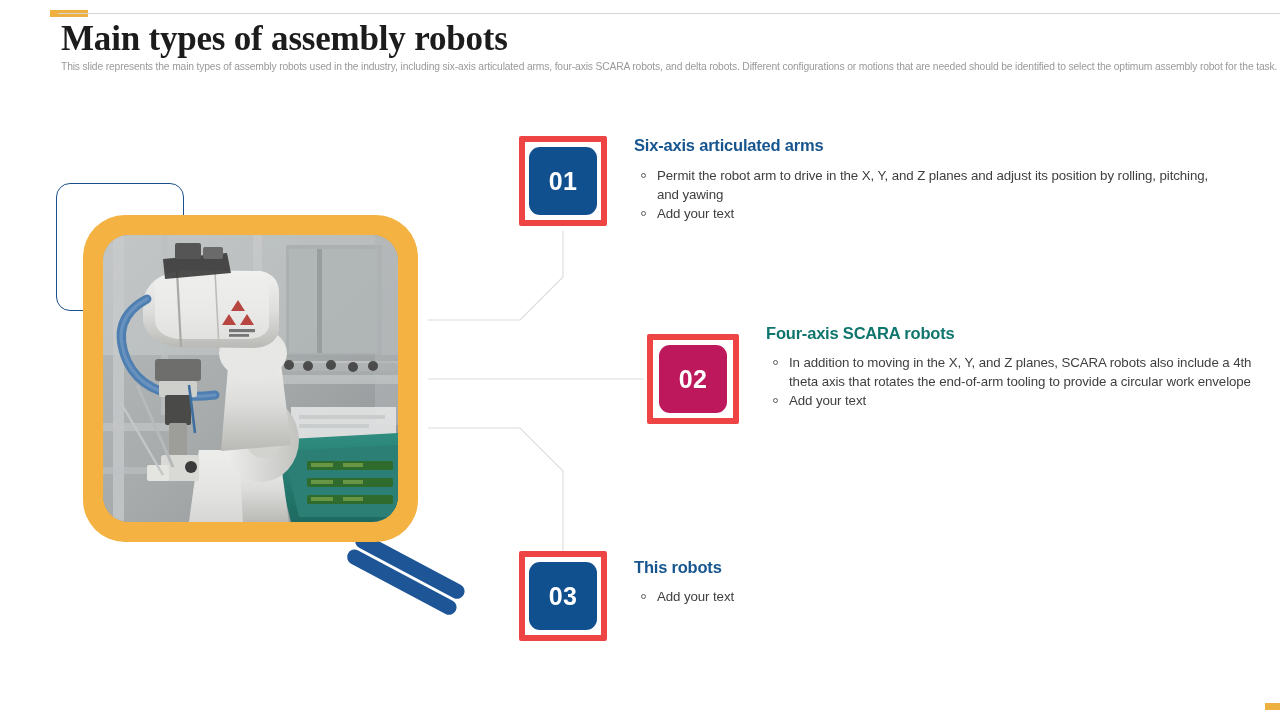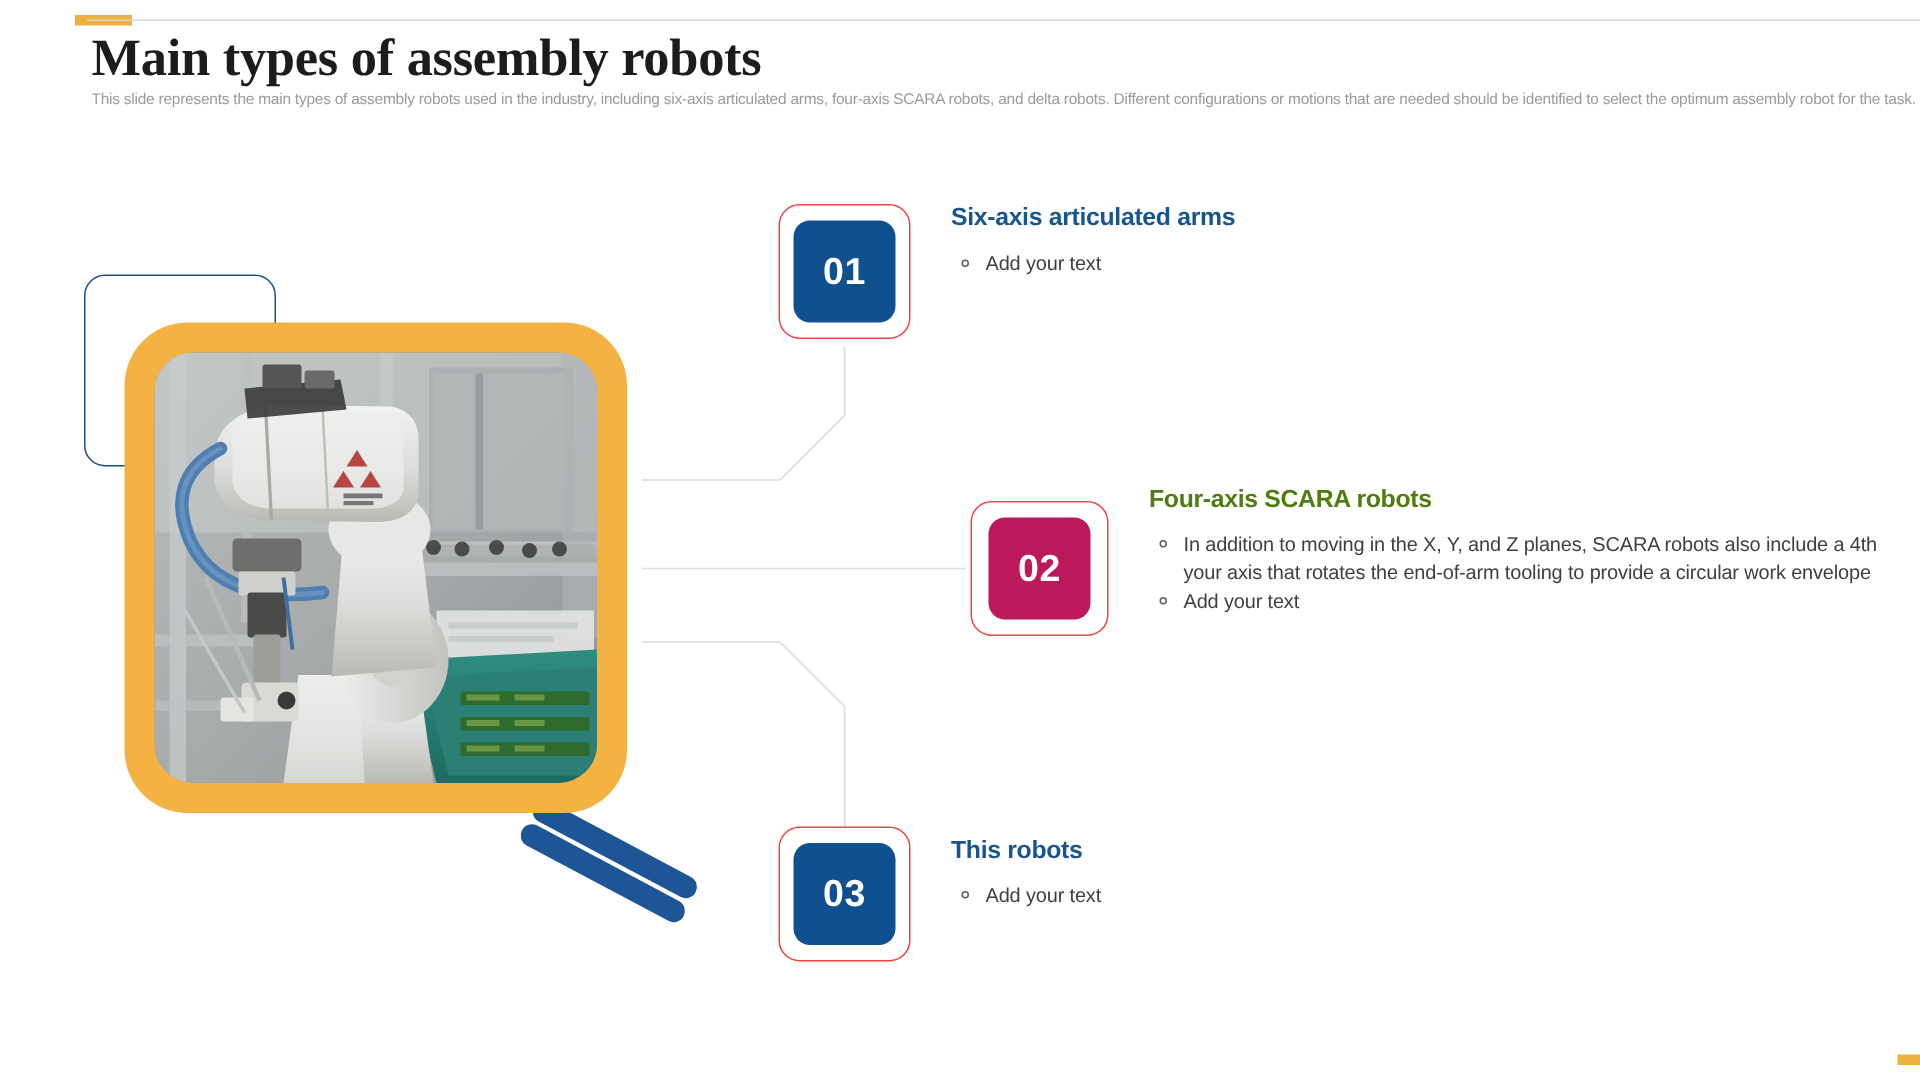--- a/index.html
+++ b/index.html
@@ -128,22 +128,22 @@
     height: 720px;
     pointer-events: none;
   }
 
   
   .row { position: absolute; }
 
   .num-card {
     position: absolute;
     background: #ffffff;
-    border: 1px solid #ef4444;
-    border-radius: 14px;
+    border: 6px solid #ef4444;
+    border-radius: 2px;
     box-sizing: border-box;
     display: flex;
     align-items: center;
     justify-content: center;
   }
   .num-chip {
     width: 68px;
     height: 68px;
     border-radius: 11px;
     display: flex;
@@ -158,21 +158,21 @@
   .chip-orange { background: #be185d; }
 
   .block-heading {
     position: absolute;
     font-size: 16.5px;
     font-weight: 700;
     letter-spacing: -0.2px;
     white-space: nowrap;
   }
   .head-blue { color: #17558f; }
-  .head-orange { color: #4d7c0f; }
+  .head-orange { color: #0f766e; }
 
   .bullets {
     position: absolute;
     list-style: none;
     margin: 0;
     padding: 0;
   }
   .bullets li {
     position: relative;
     padding-left: 21px;
@@ -345,31 +345,32 @@
       </svg>
     </div>
   </div>
 
   <div class="row">
     <div class="num-card" style="left:489px; top:136px; width:88px; height:90px;">
       <div class="num-chip chip-blue">01</div>
     </div>
     <div class="block-heading head-blue" style="left:604px; top:136px;">Six-axis articulated arms</div>
     <ul class="bullets" style="left:606px; top:166px; width:580px;">
+      <li>Permit the robot arm to drive in the X, Y, and Z planes and adjust its position by rolling, pitching, and yawing</li>
       <li>Add your text</li>
     </ul>
   </div>
 
   <div class="row">
     <div class="num-card" style="left:617px; top:334px; width:92px; height:90px;">
       <div class="num-chip chip-orange">02</div>
     </div>
     <div class="block-heading head-orange" style="left:736px; top:324px;">Four-axis SCARA robots</div>
     <ul class="bullets" style="left:738px; top:353px; width:500px;">
-      <li>In addition to moving in the X, Y, and Z planes, SCARA robots also include a 4th your axis that rotates the end-of-arm tooling to provide a circular work envelope</li>
+      <li>In addition to moving in the X, Y, and Z planes, SCARA robots also include a 4th theta axis that rotates the end-of-arm tooling to provide a circular work envelope</li>
       <li>Add your text</li>
     </ul>
   </div>
 
   <div class="row">
     <div class="num-card" style="left:489px; top:551px; width:88px; height:90px;">
       <div class="num-chip chip-blue">03</div>
     </div>
     <div class="block-heading head-blue" style="left:604px; top:558px;">This robots</div>
     <ul class="bullets" style="left:606px; top:587px; width:600px;">

